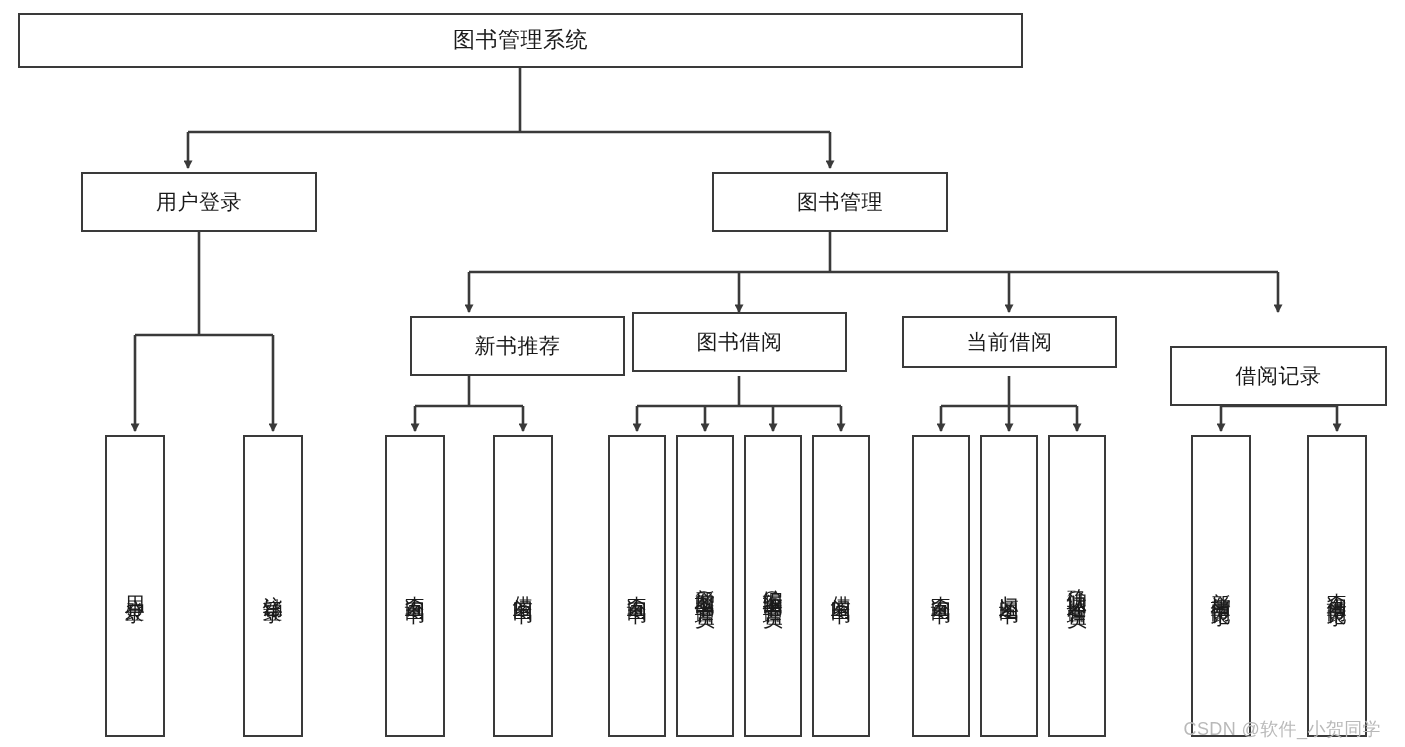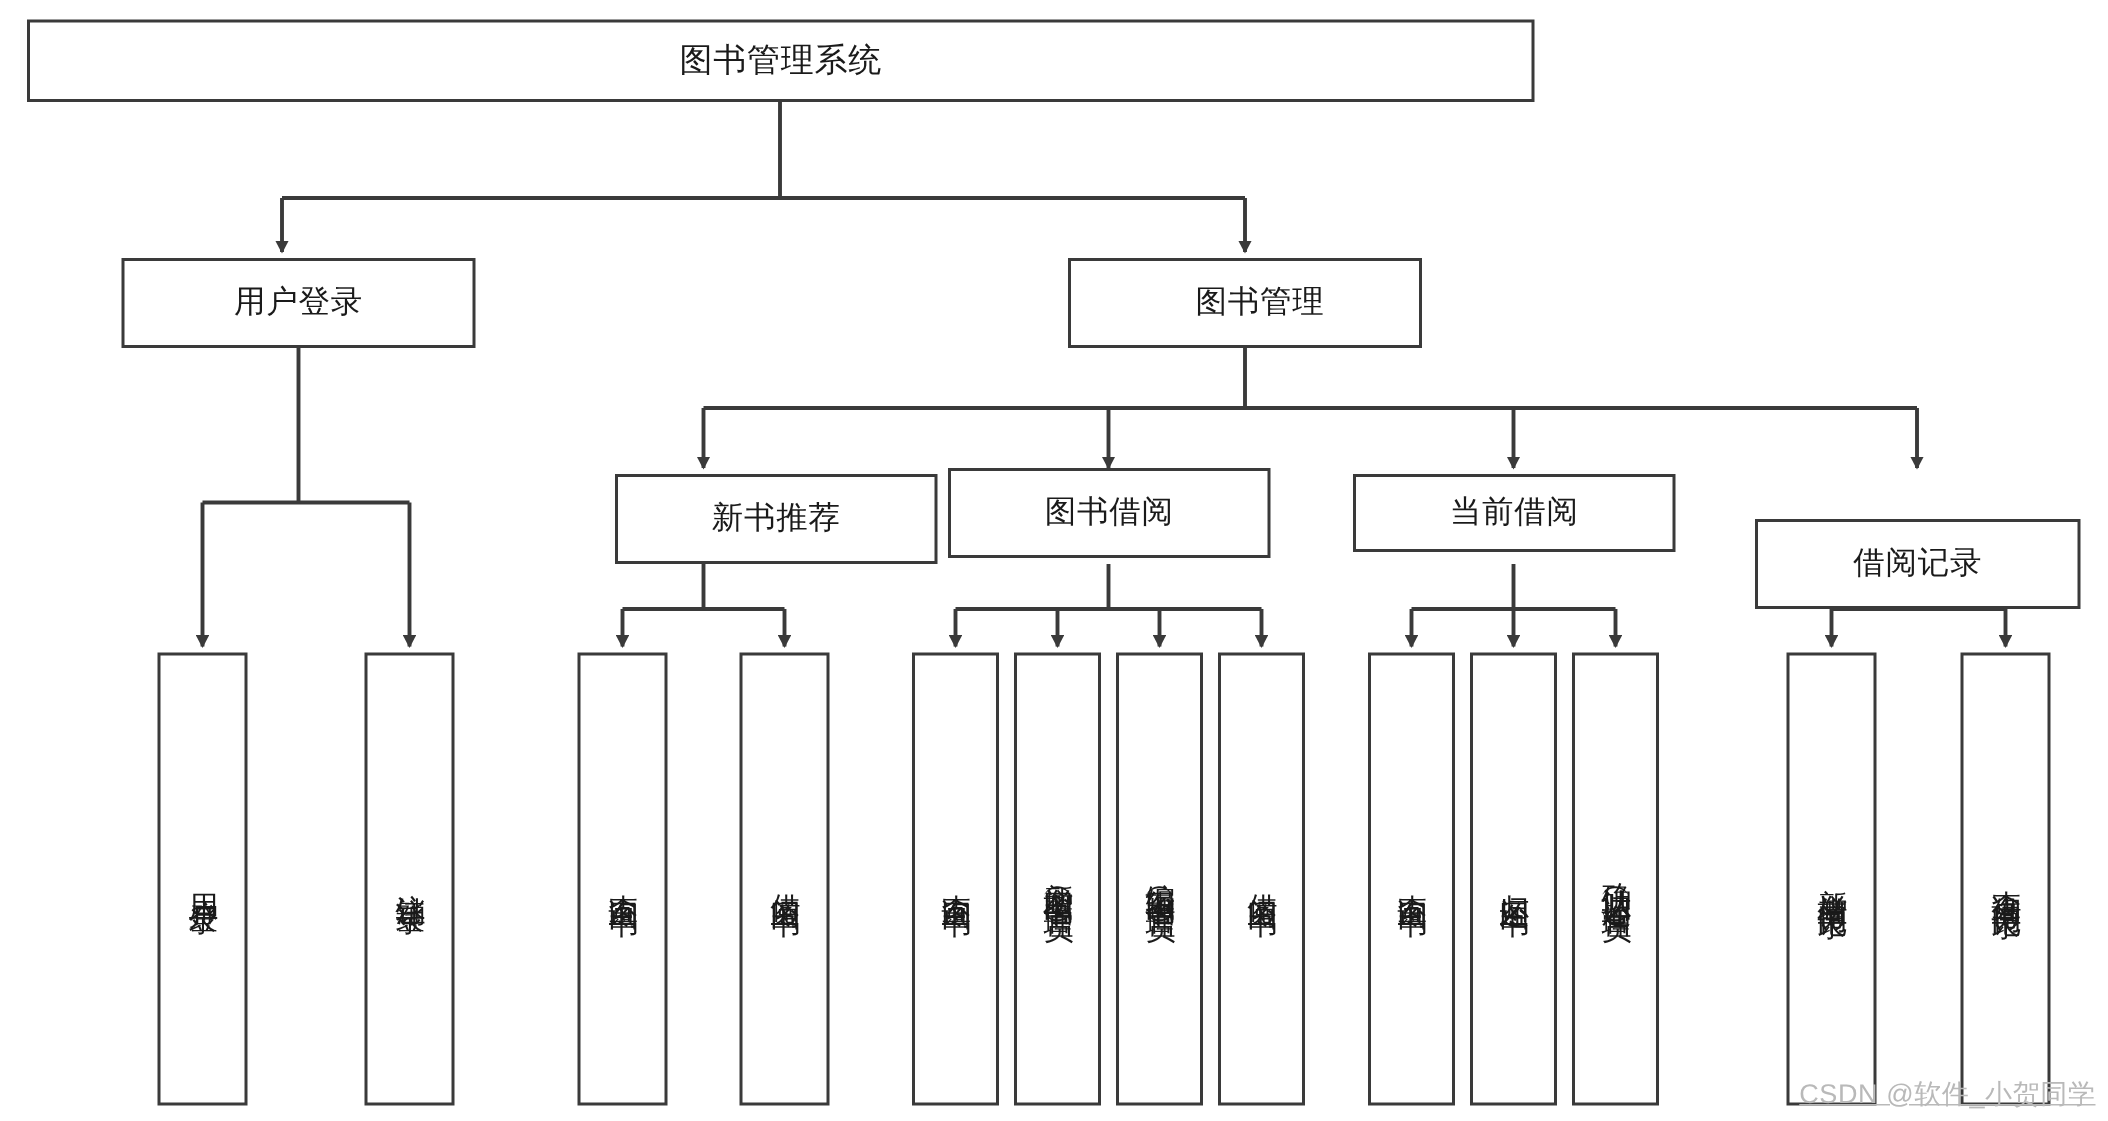--- a/index.html
+++ b/index.html
@@ -62,28 +62,27 @@
     writing-mode: vertical-rl;
     text-orientation: upright;
     font-size: 20px;
     line-height: 1.32;
     letter-spacing: 3px;
     max-height: 288px;
     overflow: visible;
   }
   .watermark {
     position: absolute;
-    right: 8px;
+    right: 24px;
     bottom: 6px;
     font-size: 18px;
     color: #b9b9b9;
     white-space: nowrap;
     z-index: 6;
     letter-spacing: 0.4px;
-    text-decoration: underline;
   }
 </style>
 </head>
 <body>
 
 <div id="canvas">
 
   <svg id="edges" viewBox="0 0 1405 747" xmlns="http://www.w3.org/2000/svg">
     <defs>
       <marker id="arrow" markerWidth="9" markerHeight="9" refX="7.6" refY="4.5" orient="auto" markerUnits="userSpaceOnUse">

